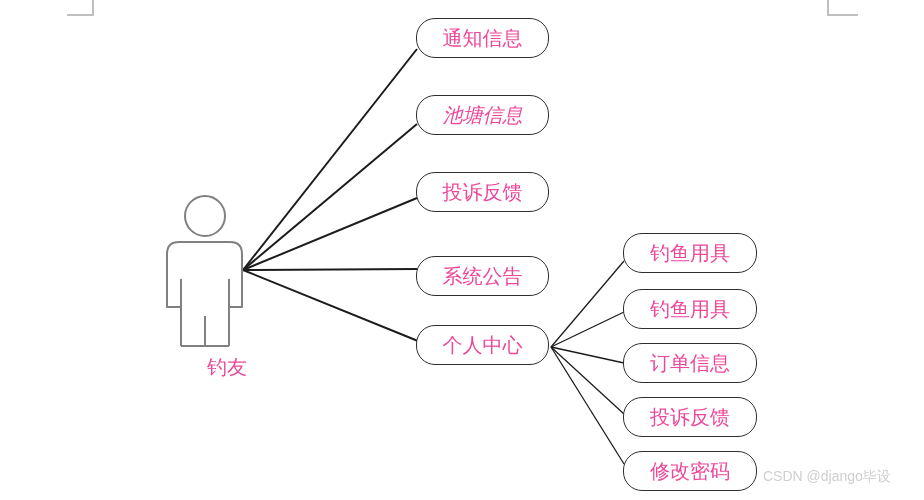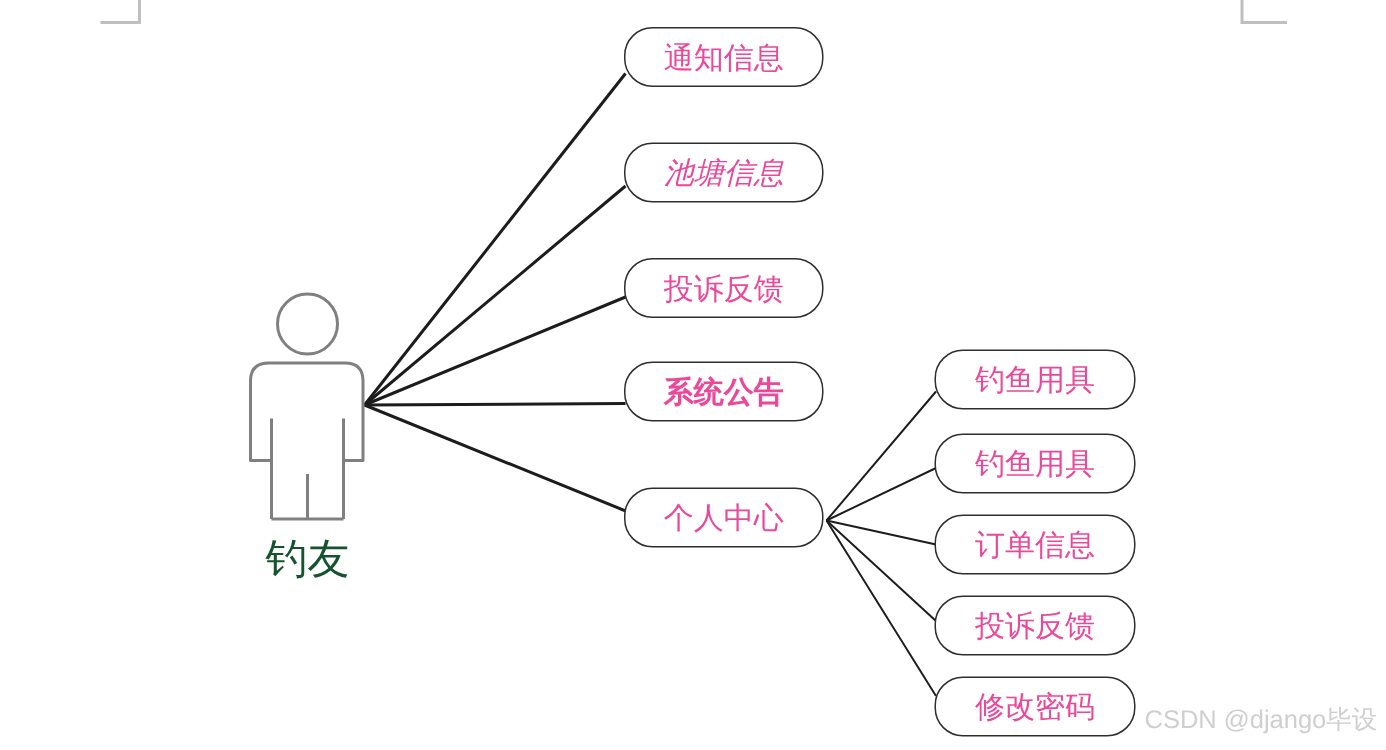--- a/index.html
+++ b/index.html
@@ -46,41 +46,41 @@
     justify-content: center;
     font-size: 20px;
     color: #ec4899;
     white-space: nowrap;
   }
   .bubble.col-left  { left: 416px; width: 133px; height: 40px; }
   .bubble.col-right { left: 623px; width: 134px; height: 40px; }
   .b1  { top: 18px; }
   .b2  { top: 95px; font-style: italic; }
   .b3  { top: 172px; }
-  .b4  { top: 241px; font-weight: bold; }
+  .b4  { top: 256px; }
   .b5  { top: 325px; }
   .r1  { top: 233px; }
   .r2  { top: 289px; }
   .r3  { top: 343px; }
   .r4  { top: 397px; }
   .r5  { top: 451px; }
   .actor-label {
     position: absolute;
     left: 163px;
     top: 354px;
     width: 84px;
-    text-align: center;
-    font-size: 28px;
-    color: #14532d;
+    text-align: right;
+    font-size: 20px;
+    color: #ec4899;
   }
   .watermark {
     position: absolute;
     left: 763px;
     top: 468px;
-    font-size: 17px;
+    font-size: 14px;
     color: var(--watermark, #cfcfcf);
     font-family: "Liberation Sans", "DejaVu Sans", sans-serif;
     white-space: nowrap;
   }
 </style>
 </head>
 <body>
 
 <div class="stage">
 

